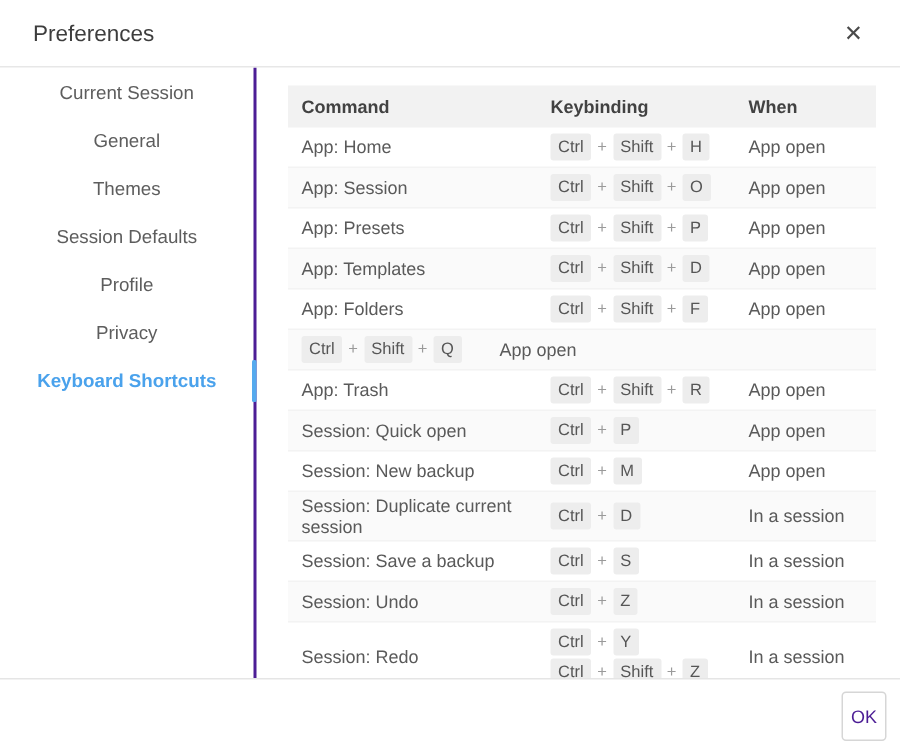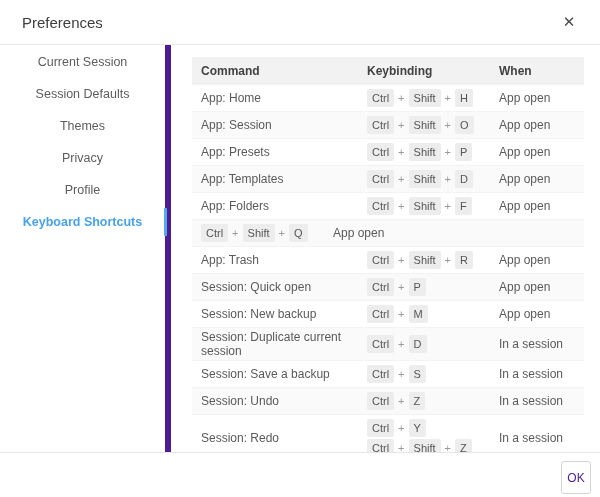--- a/index.html
+++ b/index.html
@@ -12,21 +12,21 @@
   .titlebar { height:45px; flex:0 0 45px; border-bottom:1px solid #e7e7e7;
               display:flex; align-items:center; padding:0 20px 0 22px; }
   .title { font-size:15px; color:#3d3d3d; }
   .close-btn { margin-left:auto; font-size:15px; color:#4a4a4a; cursor:pointer;
                width:22px; height:22px; display:flex; align-items:center; justify-content:center; }
 
   
   .body { flex:1 1 auto; display:flex; overflow:hidden; }
 
   
-  .sidebar { width:171px; flex:0 0 171px; border-right:6px solid #4c1d95;
+  .sidebar { width:171px; flex:0 0 171px; border-right:2px solid #4c1d95;
              padding-top:1px; position:relative; }
   .side-item { height:32px; display:flex; align-items:center; justify-content:center;
                font-size:12.5px; color:#5d5d5d; cursor:pointer; position:relative; }
   .side-item.active { color:#4aa2ec; font-weight:bold; }
   .side-item .active-bar { position:absolute; right:-2px; top:2px; bottom:2px; width:3px;
                background:#55aaee; border-radius:1px; }
 
   
   .content { flex:1 1 auto; padding:12px 0 0 21px; overflow:hidden; }
   .kb-table { width:392px; font-size:12px; color:#5a5a5a; }
@@ -61,30 +61,33 @@
     <span class="close-btn">✕</span>
   </div>
 
   <div class="body">
 
     <div class="sidebar">
         <div class="side-item">
           <span>Current Session</span>
         </div>
         <div class="side-item">
+          <span>General</span>
+        </div>
+        <div class="side-item">
+          <span>Themes</span>
+        </div>
+        <div class="side-item">
           <span>Session Defaults</span>
         </div>
         <div class="side-item">
-          <span>Themes</span>
+          <span>Profile</span>
         </div>
         <div class="side-item">
           <span>Privacy</span>
-        </div>
-        <div class="side-item">
-          <span>Profile</span>
         </div>
         <div class="side-item active">
           <span>Keyboard Shortcuts</span>
           <span class="active-bar"></span>
         </div>
       </div>
 
     <div class="content">
       <div class="kb-table">
         <div class="t-head">

